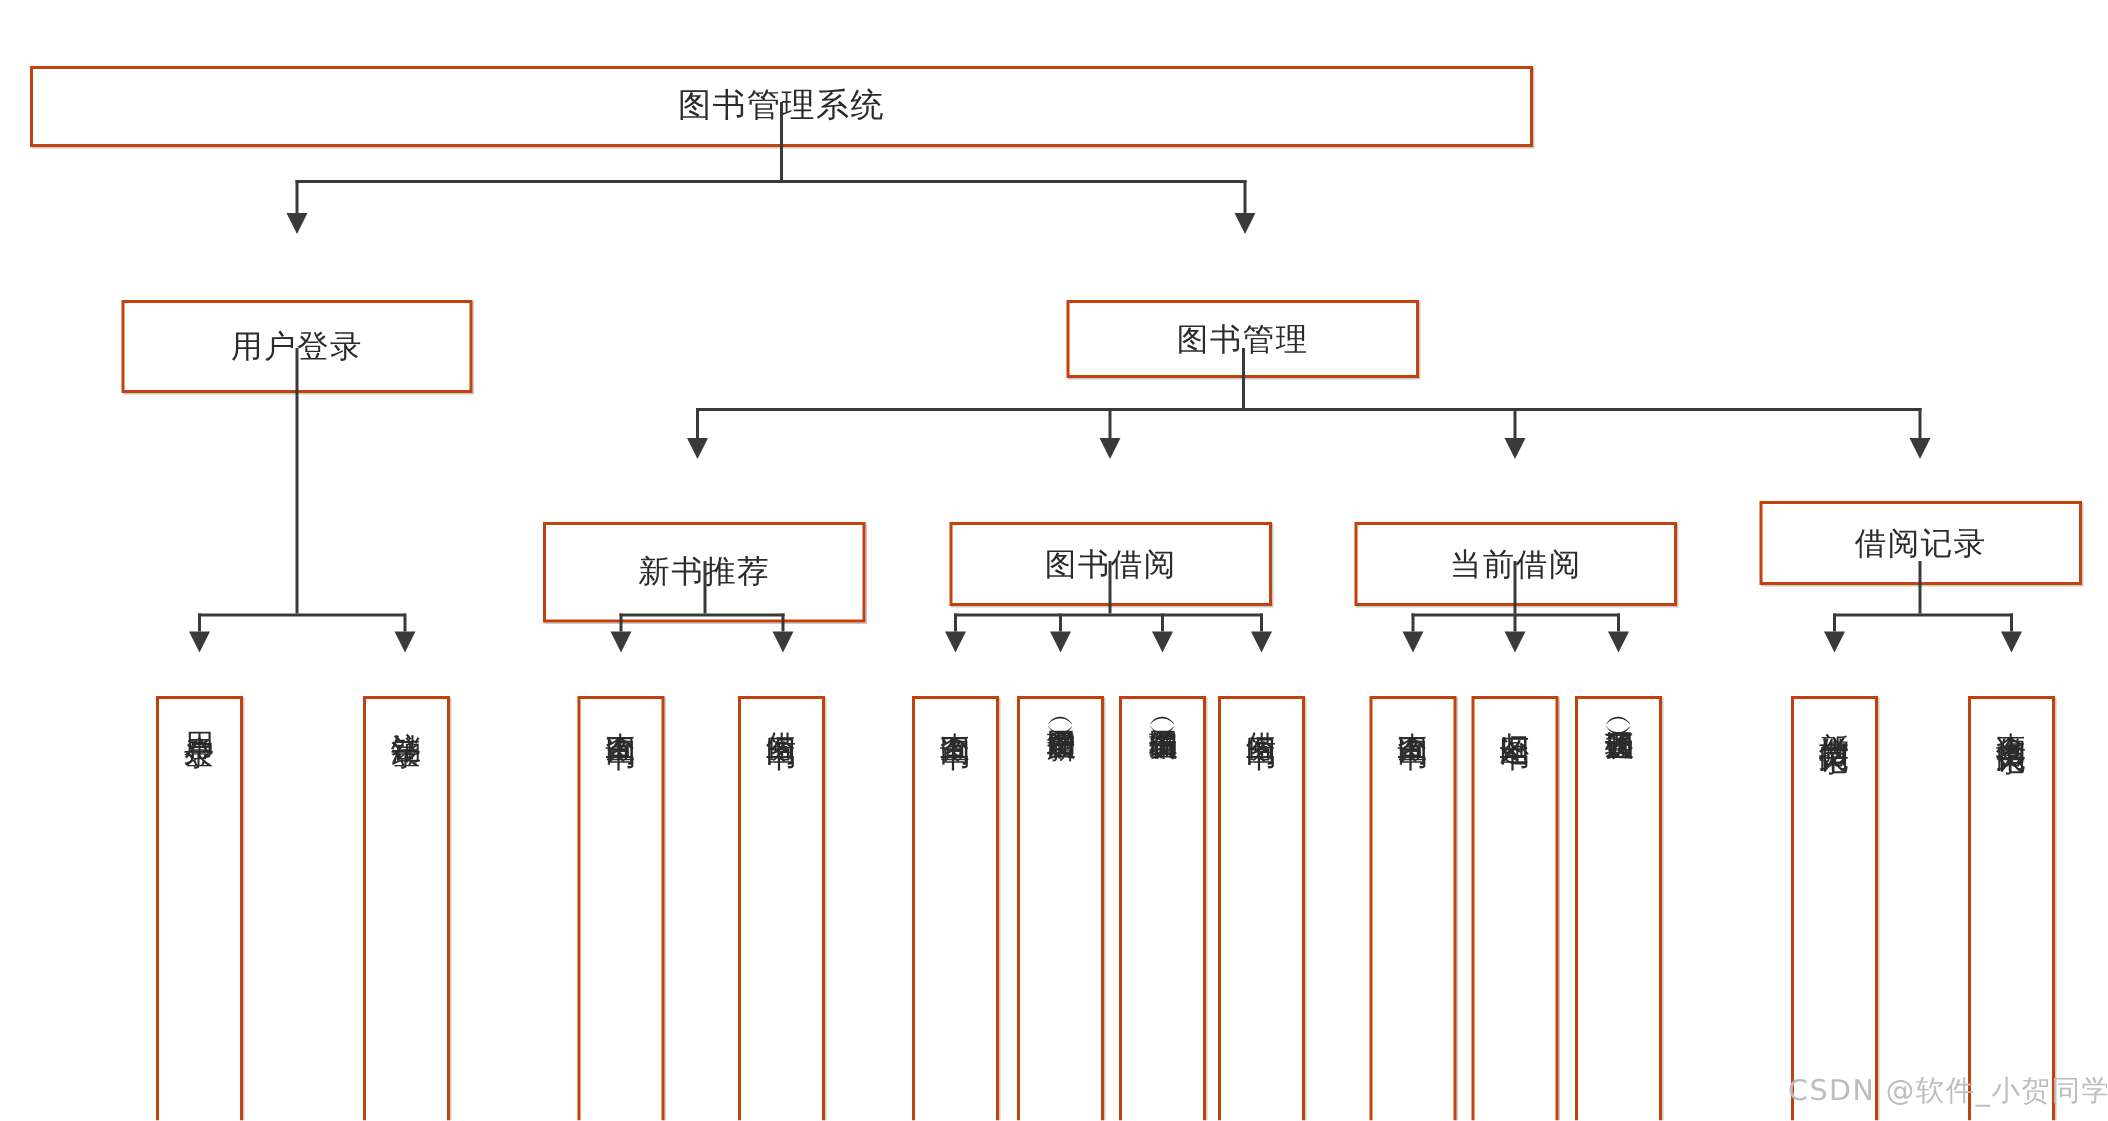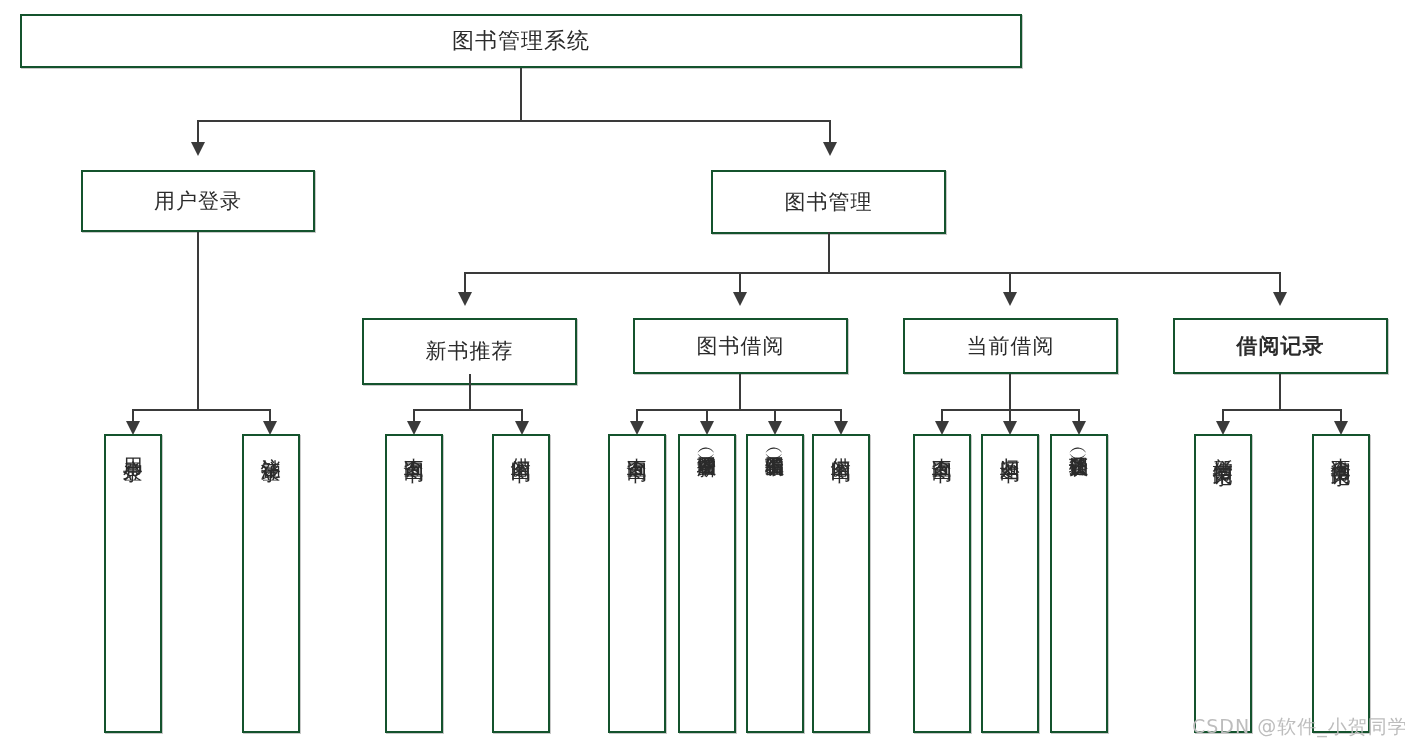--- a/index.html
+++ b/index.html
@@ -3,26 +3,27 @@
 <meta charset="utf-8">
 <style>
   html,body{margin:0;padding:0;background:#ffffff;}
   body{font-family:"DejaVu Sans","Liberation Sans",sans-serif;}
   #canvas{position:relative;width:1405px;height:747px;background:#ffffff;overflow:hidden;}
 
   .node{
     position:absolute;
     box-sizing:border-box;
     background:#ffffff;
-    border:2px solid #14532d;
+    border:2px solid #c2410c;
     display:flex;
     align-items:center;
     justify-content:center;
     color:#2b2b2b;
     box-shadow:1px 1px 0 #c9c9c9;
+    margin-top:30px;
   }
   .node .lbl{
     font-size:21px;
     line-height:1.15;
     letter-spacing:1px;
     white-space:nowrap;
   }
   .node.root .lbl{font-size:22px;}
   .node.lvl2 .lbl{font-size:21px;}
   .node.lvl3 .lbl{font-size:21px;}
@@ -77,21 +78,21 @@
   <div class="edge h" style="left:197px;top:120px;width:634px;"></div>
   <div class="edge v" style="left:197px;top:120px;height:22px;"></div>
   <div class="edge v" style="left:829px;top:120px;height:22px;"></div>
   <div class="arrow" style="left:191px;top:142px;"></div>
   <div class="arrow" style="left:823px;top:142px;"></div>
 
   <div class="node lvl2" style="left:81px;top:170px;width:234px;height:62px;">
     <span class="lbl">用户登录</span>
   </div>
 
-  <div class="node lvl2" style="left:711px;top:170px;width:235px;height:64px;">
+  <div class="node lvl2" style="left:711px;top:170px;width:235px;height:52px;">
     <span class="lbl">图书管理</span>
   </div>
 
   <div class="edge v" style="left:197px;top:232px;height:177px;"></div>
   <div class="edge h" style="left:132px;top:409px;width:138px;"></div>
   <div class="edge v" style="left:132px;top:409px;height:12px;"></div>
   <div class="edge v" style="left:269px;top:409px;height:12px;"></div>
   <div class="arrow" style="left:126px;top:421px;"></div>
   <div class="arrow" style="left:263px;top:421px;"></div>
 
@@ -108,21 +109,21 @@
 
   <div class="node lvl3" style="left:362px;top:318px;width:215px;height:67px;">
     <span class="lbl">新书推荐</span>
   </div>
   <div class="node lvl3" style="left:903px;top:318px;width:215px;height:56px;">
     <span class="lbl">当前借阅</span>
   </div>
   <div class="node lvl3" style="left:633px;top:318px;width:215px;height:56px;">
     <span class="lbl">图书借阅</span>
   </div>
-  <div class="node lvl3" style="left:1173px;top:318px;width:215px;height:56px;font-weight:bold;">
+  <div class="node lvl3" style="left:1173px;top:304px;width:215px;height:56px;">
     <span class="lbl">借阅记录</span>
   </div>
 
   <div class="edge v" style="left:469px;top:374px;height:35px;"></div>
   <div class="edge h" style="left:413px;top:409px;width:110px;"></div>
   <div class="edge v" style="left:413px;top:409px;height:12px;"></div>
   <div class="edge v" style="left:521px;top:409px;height:12px;"></div>
   <div class="arrow" style="left:407px;top:421px;"></div>
   <div class="arrow" style="left:515px;top:421px;"></div>
 

